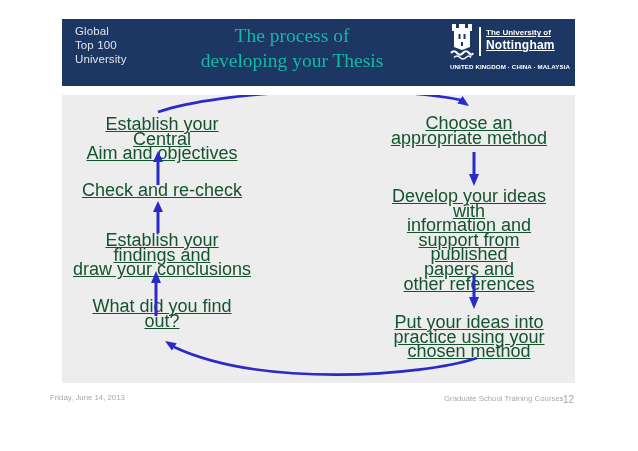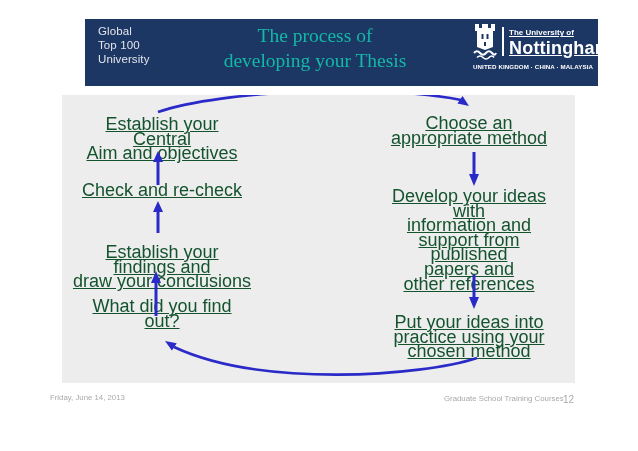--- a/index.html
+++ b/index.html
@@ -4,51 +4,51 @@
 <style>
   html,body { margin:0; padding:0; }
   body {
     width:638px; height:451px; background:#ffffff;
     font-family:"Liberation Sans", sans-serif;
     position:relative; overflow:hidden;
   }
   .slide { position:absolute; left:0; top:0; width:638px; height:451px; background:#ffffff; }
 
   
-  .banner { position:absolute; left:62px; top:19px; width:513px; height:67px; background:#1C3764;margin-left:23px; }
+  .banner { position:absolute; left:62px; top:19px; width:513px; height:67px; background:#1C3764; }
   .badge {
     position:absolute; left:13px; top:6px;
     color:#E3E5EA; font-size:11.5px; line-height:13.8px;
     white-space:pre-line; letter-spacing:0.1px;
   }
   .slide-title {
     position:absolute; left:100px; top:4px; width:260px;
     text-align:center; color:#14b8a6;
     font-size:19.5px; line-height:25px; white-space:pre-line;font-family:Liberation Serif, serif;
   }
   .castle { position:absolute; left:388px; top:4px; width:24px; height:38px; }
   .logo-divider { position:absolute; left:417px; top:8px; width:2px; height:29px; background:#ffffff; }
   .logo-text { position:absolute; left:424px; top:9px; color:#ffffff; white-space:nowrap;text-decoration:underline; }
   .logo-prefix { display:block; font-size:8px; font-weight:bold; }
-  .logo-name { display:block; font-size:18px; font-weight:bold; margin-top:1px; letter-spacing:0.2px; }
+  .logo-name { display:block; font-size:12px; font-weight:bold; margin-top:1px; letter-spacing:0.2px; }
   .logo-campuses {
     position:absolute; left:381px; top:44px; width:134px;
     text-align:center; color:#ffffff; font-size:6.2px; font-weight:bold;
     letter-spacing:0.1px; white-space:nowrap;
   }
 
   
   .canvas { position:absolute; left:62px; top:95px; width:513px; height:288px; background:#EDEDED; }
   .node {
     position:absolute; text-align:center; color:#14532d;
     font-size:18px; line-height:14.6px; white-space:pre-line;text-decoration:underline;
   }
   #node-aim      { left:18px;  width:164px; top:22px;  }
   #node-check    { left:18px;  width:164px; top:88px;  }
-  #node-findings { left:10px;  width:180px; top:150px; }
+  #node-findings { left:10px;  width:180px; top:138px; }
   #node-findout  { left:18px;  width:164px; top:204px; }
   #node-method   { left:322px; width:170px; top:21px;  }
   #node-develop  { left:322px; width:170px; top:94px;  }
   #node-practice { left:322px; width:170px; top:220px; }
   .flow-arrows { position:absolute; left:0; top:0; width:513px; height:288px; pointer-events:none; }
 
   
   .footer-date   { position:absolute; left:50px;  top:393px; font-size:7.8px; color:#A9A9A9; }
   .footer-course { position:absolute; left:444px; top:394px; font-size:7.8px; color:#A9A9A9; }
   .footer-page   { position:absolute; left:563px; top:394px; font-size:10px; color:#A9A9A9;text-align:right; }

